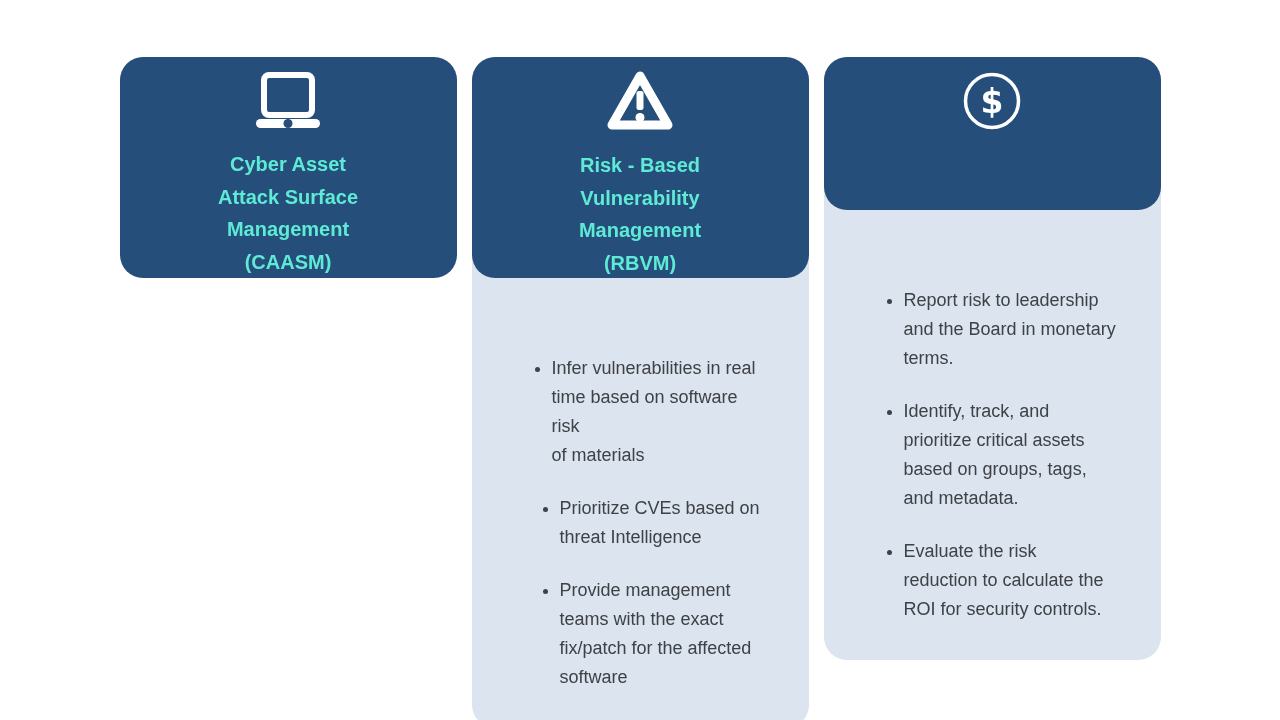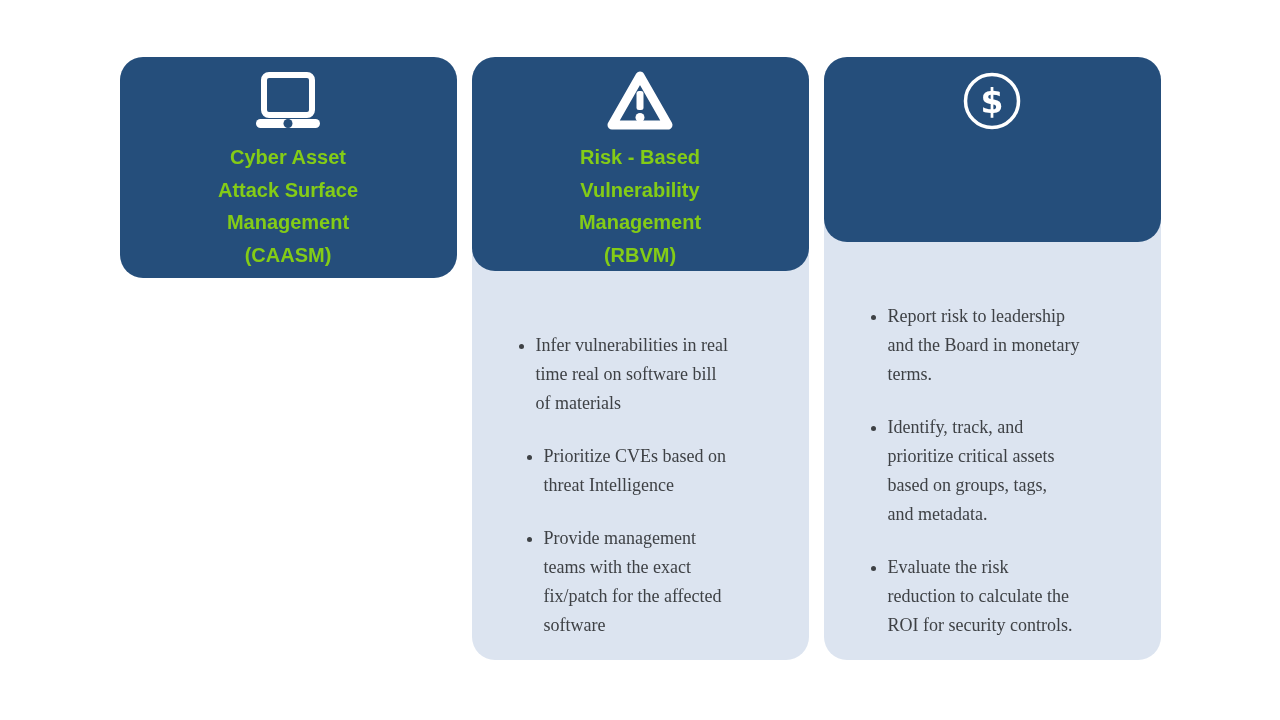--- a/index.html
+++ b/index.html
@@ -45,45 +45,44 @@
 
   .icon-wrap {
     height: 64px;
     display: flex;
     align-items: center;
     justify-content: center;
     margin-top: 2px;
   }
 
   .card-title {
-    margin-top: 8px;
-    color: #84cc16;
+    margin-top: 16px;
+    color: #5eead4;
     font-size: 20px;
     line-height: 32.5px;
     font-weight: bold;
     text-align: center;
     white-space: pre-line;
   }
 
   .card-body {
     position: relative;
     z-index: 0;
     flex: 1;
     margin-top: -28px;
     background: #DCE4F0;
     border-radius: 0 0 23px 23px;
     box-sizing: border-box;
     padding: 88px 22px 20px 38px;
   }
 
   .card-body ul {
-    margin: 0;
+    margin: 16px;
     padding-left: 26px;
     list-style: disc;
-    font-family: Liberation Serif, serif;
   }
 
   .card-body li {
     font-size: 18px;
     line-height: 29px;
     color: #3E4145;
     margin-bottom: 24px;
     white-space: pre-line;
   }
 
@@ -126,21 +125,21 @@
           </svg>
         </div>
         <div class="card-title" data-name="card-title">Risk - Based
 Vulnerability
 Management
 (RBVM)</div>
       </div>
       <div class="card-body" data-name="card-rbvm-body">
         <ul data-name="bullet-list">
           <li data-name="bullet-item">Infer vulnerabilities in real
-time real on software bill
+time based on software risk
 of materials</li>
           <li data-name="bullet-item">Prioritize CVEs based on
 threat Intelligence</li>
           <li data-name="bullet-item">Provide management
 teams with the exact
 fix/patch for the affected
 software</li>
         </ul>
       </div>
     </div>

